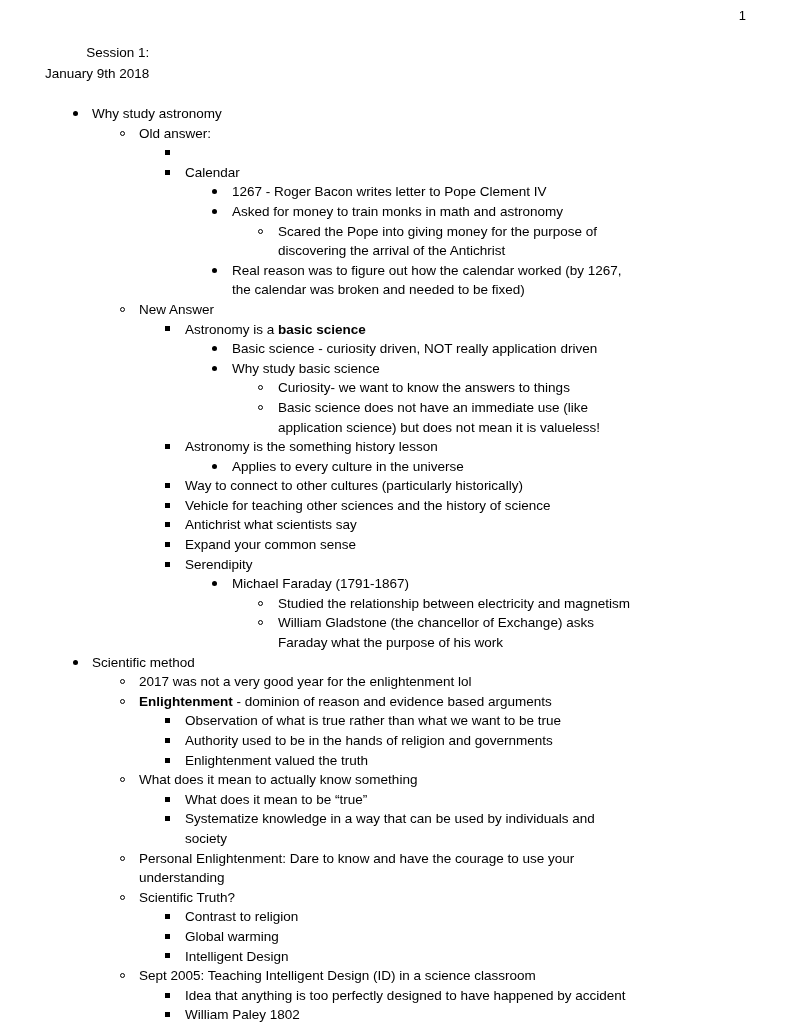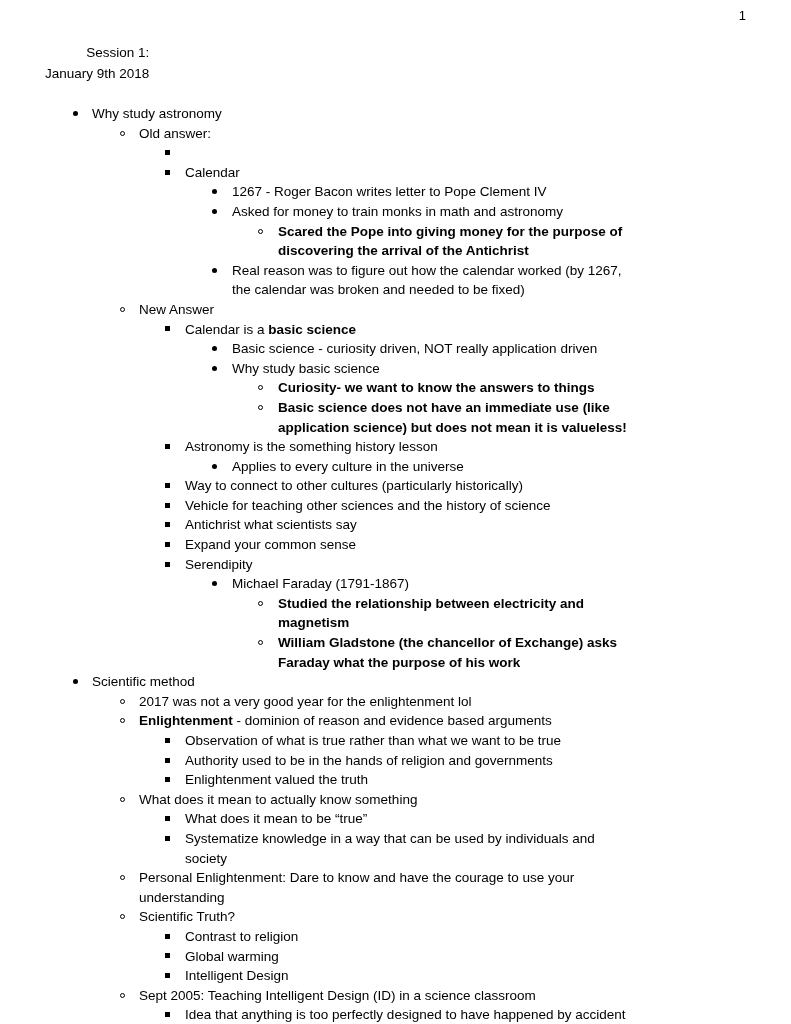--- a/index.html
+++ b/index.html
@@ -68,21 +68,21 @@
   .lvl1 { margin-left: 73px;  }
   .lvl2 { margin-left: 120px; }
   .lvl3 { margin-left: 165px; }
   .lvl4 { margin-left: 212px; }
   .lvl5 { margin-left: 258px; }
 
   .lvl1 > .txt { margin-left: 19px; max-width: 648px; }
   .lvl2 > .txt { margin-left: 19px; max-width: 604px; }
   .lvl3 > .txt { margin-left: 20px; max-width: 560px; }
   .lvl4 > .txt { margin-left: 20px; max-width: 514px; }
-  .lvl5 > .txt { margin-left: 20px; max-width: 468px; font-weight: bold; }
+  .lvl5 > .txt { margin-left: 20px; max-width: 468px; }
 
   
   .bullet.disc::before {
     content: "";
     display: inline-block;
     width: 5px; height: 5px;
     border-radius: 50%;
     background: #000;
     vertical-align: middle;
     margin-top: -2px;
@@ -155,21 +155,21 @@
       <div class="li lvl4">
         <span class="bullet disc"></span>
         <span class="txt">Real reason was to figure out how the calendar worked (by 1267, the calendar was broken and needed to be fixed)</span>
       </div>
       <div class="li lvl2">
         <span class="bullet circle"></span>
         <span class="txt">New Answer</span>
       </div>
       <div class="li lvl3">
         <span class="bullet square"></span>
-        <span class="txt"><span>Calendar is a </span><b>basic science</b></span>
+        <span class="txt"><span>Astronomy is a </span><b>basic science</b></span>
       </div>
       <div class="li lvl4">
         <span class="bullet disc"></span>
         <span class="txt">Basic science - curiosity driven, NOT really application driven</span>
       </div>
       <div class="li lvl4">
         <span class="bullet disc"></span>
         <span class="txt">Why study basic science</span>
       </div>
       <div class="li lvl5">

